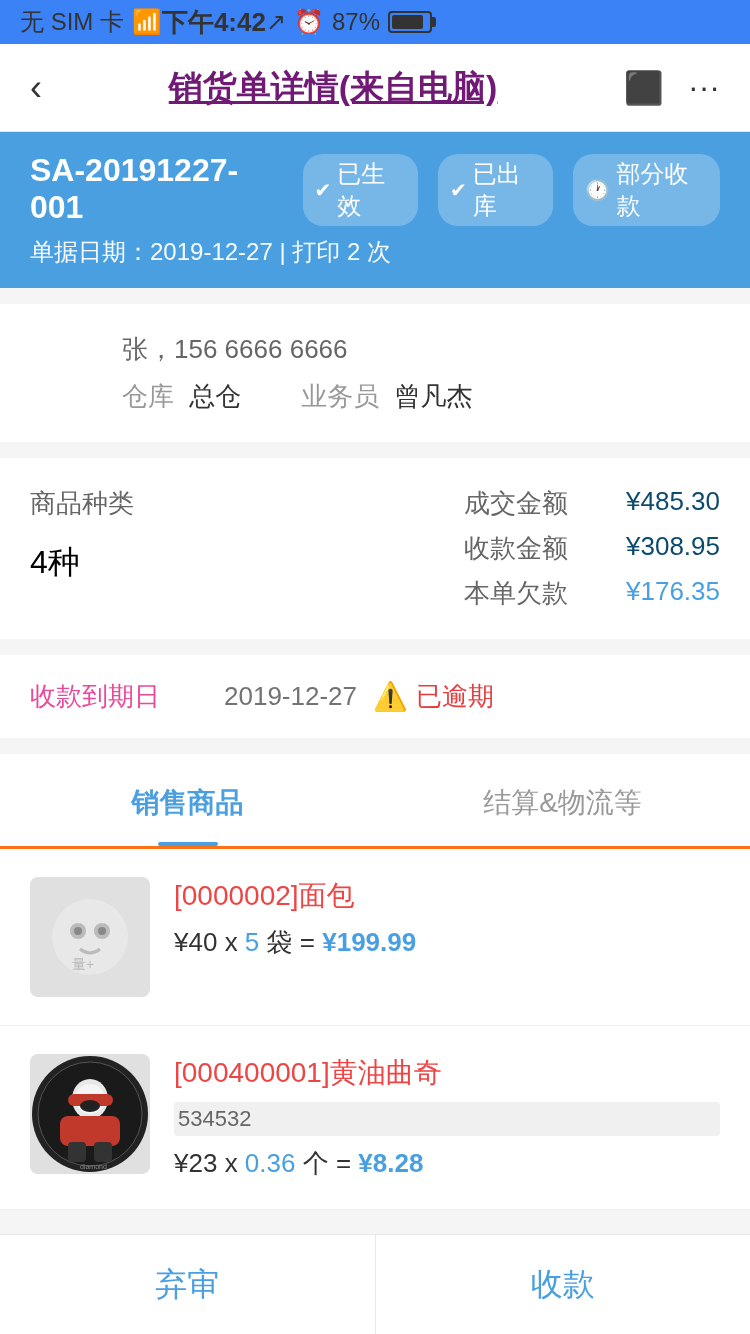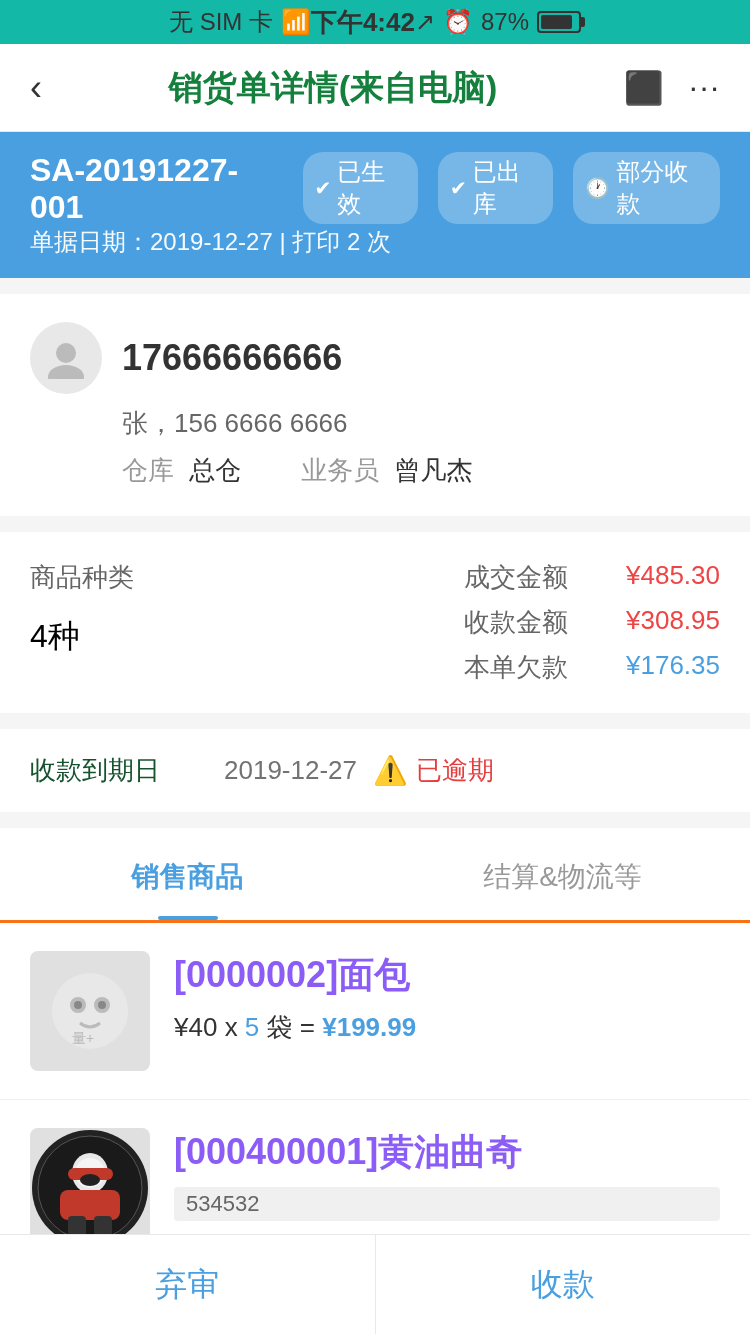--- a/index.html
+++ b/index.html
@@ -10,24 +10,24 @@
       font-family: -apple-system, "PingFang SC", "Helvetica Neue", Arial, sans-serif;
       background: #f5f5f5;
       font-size: 28px;
       color: #333;
     }
 
     
     .status-bar {
       width: 750px;
       height: 44px;
-      background: #14b8a6;
+      background: #3b82f6;
       display: flex;
       align-items: center;
-      justify-content: center;
+      justify-content: flex-start;
       padding: 0 20px;
       font-size: 24px;
       font-weight: 500;
     }
     .status-left { display: flex; align-items: center; gap: 8px; }
     .status-center { font-size: 26px; font-weight: 600; }
     .status-right { display: flex; align-items: center; gap: 8px; font-size: 24px; }
     .battery {
       width: 44px; height: 22px; border: 2px solid #333; border-radius: 4px; position: relative;
       display: flex; align-items: center; padding: 2px;
@@ -43,35 +43,35 @@
       width: 750px;
       height: 88px;
       background: #fff;
       display: flex;
       align-items: center;
       justify-content: space-between;
       padding: 0 30px;
       border-bottom: 1px solid #e8e8e8;
     }
     .nav-back { font-size: 36px; color: #333; cursor: pointer; }
-    .nav-title { font-size: 34px; font-weight: 600; color: #15803d; }
+    .nav-title { font-size: 34px; font-weight: 600; color: #701a75; text-decoration: underline; }
     .nav-actions { display: flex; align-items: center; gap: 24px; }
     .nav-icon { font-size: 32px; color: #333; }
 
     
     .header-banner {
       background: #4A9FE0;
       padding: 20px 30px;
       color: #fff;
     }
     .banner-top {
       display: flex;
-      align-items: flex-start;
+      align-items: flex-end;
       gap: 20px;
-      margin-bottom: 0;
+      margin-bottom: 10px;
     }
     .order-id { font-size: 32px; font-weight: 700; }
     .badge {
       display: flex; align-items: center; gap: 6px;
       font-size: 24px; background: rgba(255,255,255,0.25);
       border-radius: 20px; padding: 4px 12px;
     }
     .badge-dot { font-size: 20px; }
     .banner-sub { font-size: 24px; opacity: 0.95; }
 
@@ -107,35 +107,35 @@
       display: flex;
       justify-content: space-between;
       align-items: flex-start;
     }
     .stats-left { display: flex; flex-direction: column; gap: 20px; }
     .stats-label { font-size: 26px; color: #666; }
     .stats-count { font-size: 32px; color: #000000; font-weight: 500; }
     .stats-right { display: flex; flex-direction: column; gap: 10px; align-items: flex-end; }
     .stats-row { display: flex; justify-content: space-between; gap: 58px; font-size: 26px; }
     .stats-row-label { color: #666; }
-    .stats-row-value { color: #ef4444; font-weight: 500; }
+    .stats-row-value { color: #0c4a6e; font-weight: 500; }
     .stats-row-value.owed { color: #4A9FE0; }
 
     
     .due-section {
       background: #fff;
       padding: 24px 30px;
       margin-top: 16px;
       display: flex;
       align-items: center;
       gap: 16px;
       font-size: 26px;
       color: #666;
     }
-    .due-label { color: #14532d; }
+    .due-label { color: #ec4899; }
     .due-date { color: #737373; margin-left: 48px; }
     .overdue-badge {
       display: flex; align-items: center; gap: 8px;
       color: #e53e3e; font-size: 26px;
     }
     .overdue-icon { font-size: 28px; }
 
     
     .tabs-container {
       background: #fff;
@@ -163,24 +163,24 @@
       width: 120px; height: 120px; background: #f0f0f0; border-radius: 8px;
       flex-shrink: 0; display: flex; align-items: center; justify-content: center;
       overflow: hidden;
     }
     .product-thumb-placeholder {
       width: 100%; height: 100%; background: #e0e0e0;
       display: flex; align-items: center; justify-content: center;
       color: #bbb; font-size: 40px;
     }
     .product-info { flex: 1; display: flex; flex-direction: column; gap: 10px; }
-    .product-name { font-size: 36px; color: #8b5cf6; font-weight: 700; }
+    .product-name { font-size: 28px; color: #ef4444; font-weight: 400; }
     .product-sku {
       display: inline-block; background: #f0f0f0; border-radius: 4px;
-      padding: 4px 12px; font-size: 22px; color: #666;
+      padding: 4px 4px; font-size: 22px; color: #666;
     }
     .product-price { font-size: 26px; color: #333; }
     .product-price .qty { color: #4A9FE0; }
     .product-price .total { color: #4A9FE0; font-weight: 600; }
 
     
     .bottom-bar {
       position: fixed; bottom: 0; left: 0; width: 750px; height: 100px;
       background: #fff; border-top: 1px solid #e8e8e8;
       display: flex; align-items: center;
@@ -237,29 +237,20 @@
     </span>
   </div>
   <div class="banner-sub">
     <span>单据日期：2019-12-27</span>
     <span> | </span>
     <span>打印 2 次</span>
   </div>
 </div>
 
 <div class="customer-section">
-  <div class="customer-top">
-    <div class="avatar">
-      <svg width="42" height="42" viewBox="0 0 42 42" fill="none">
-        <circle cx="21" cy="16" r="10" fill="#bbb"></circle>
-        <ellipse cx="21" cy="40" rx="18" ry="12" fill="#bbb"></ellipse>
-      </svg>
-    </div>
-    <span class="customer-name">17666666666</span>
-  </div>
   <div class="customer-sub">张，156 6666 6666</div>
   <div class="customer-meta">
     <span>
       <span class="meta-label">仓库</span>
       <span class="meta-value">总仓</span>
     </span>
     <span>
       <span class="meta-label">业务员</span>
       <span class="meta-value">曾凡杰</span>
     </span>

